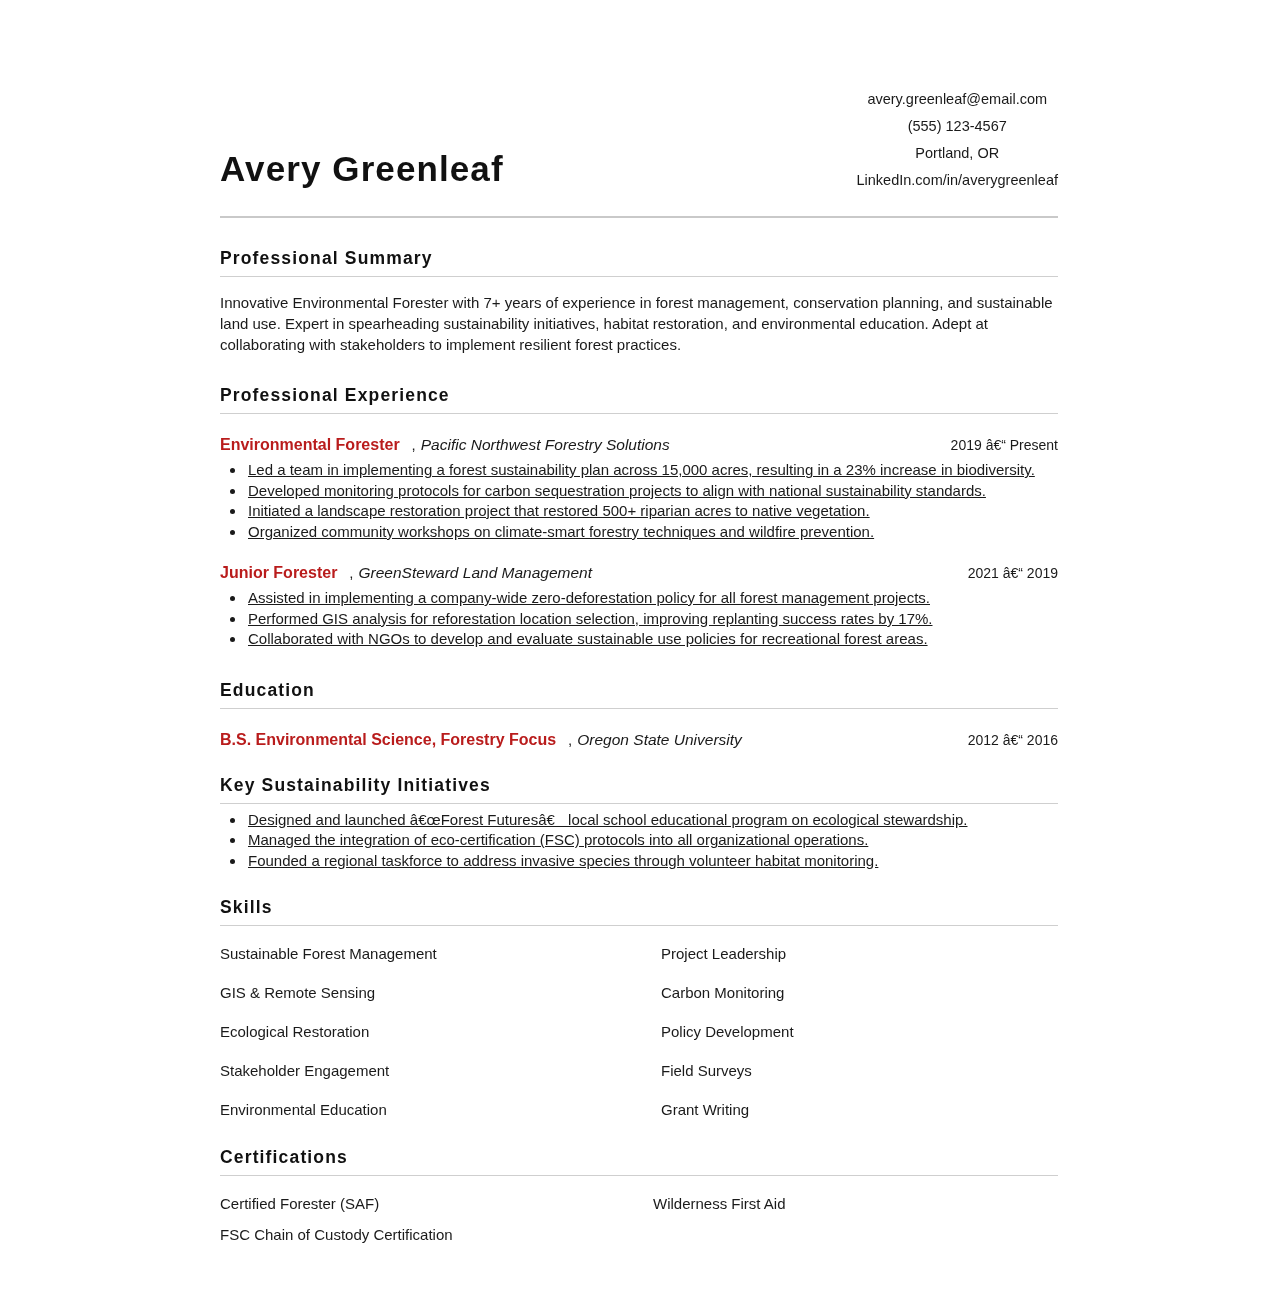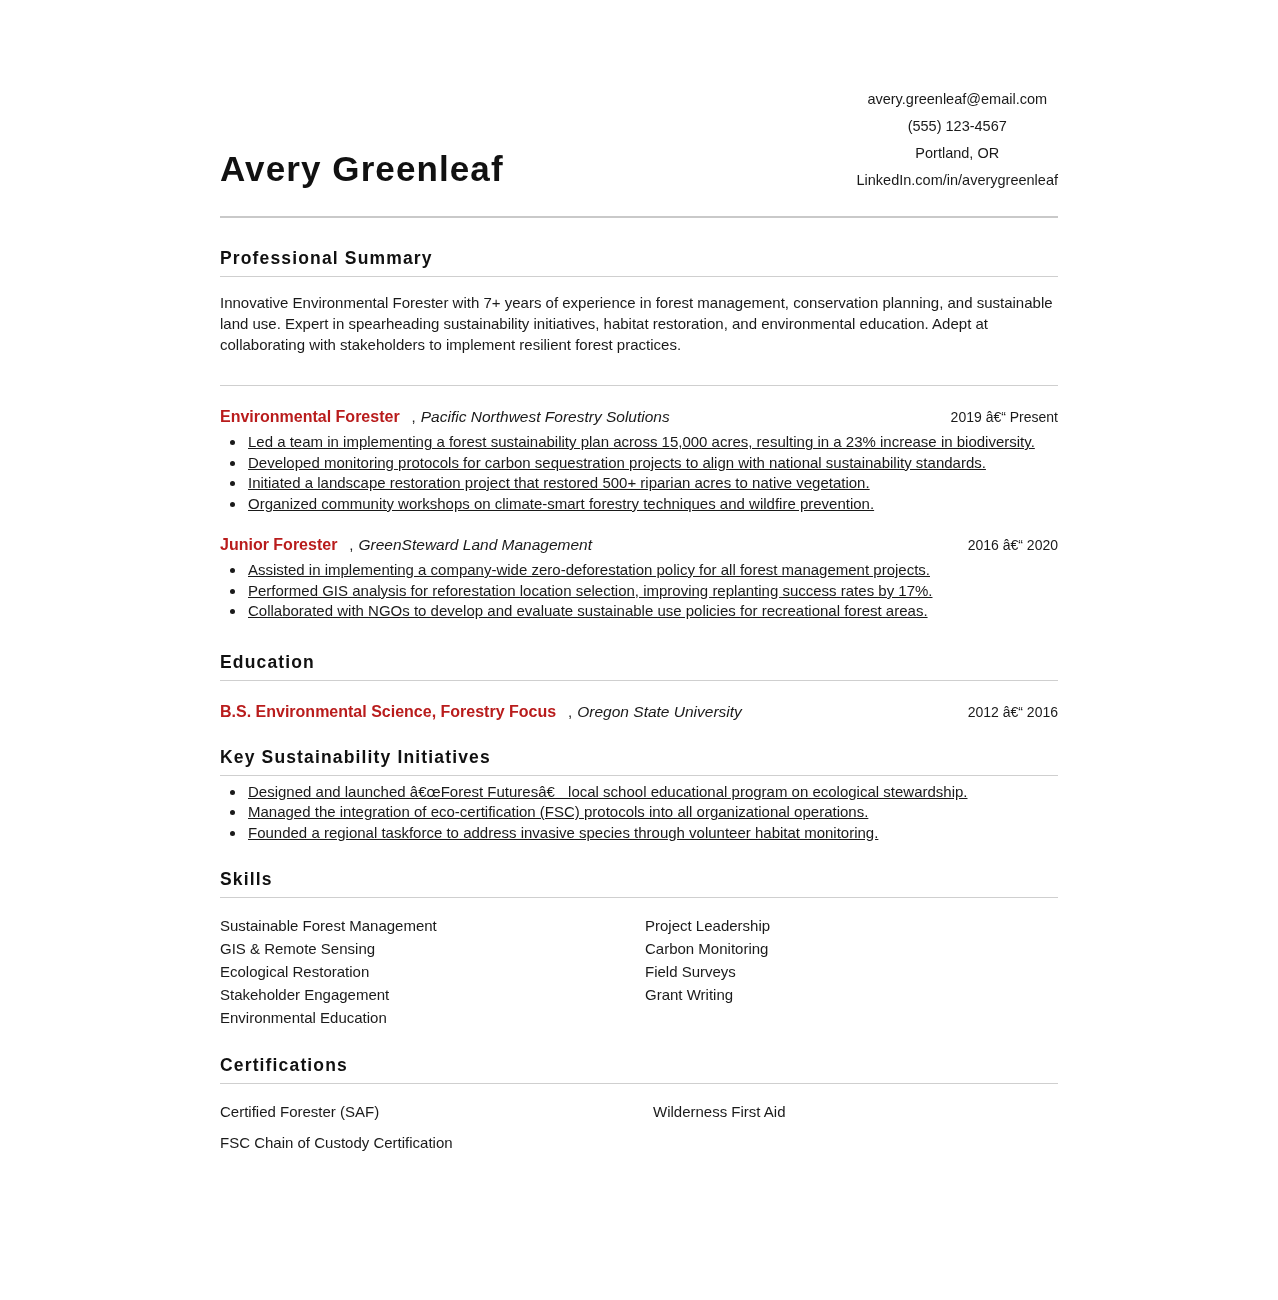--- a/index.html
+++ b/index.html
@@ -137,21 +137,21 @@
   .two-col {
     margin-top: 16px;
     display: grid;
     grid-template-columns: 425px 1fr;
     column-gap: 0;
     row-gap: 0;
     grid-auto-flow: column;
     font-size: 15px;
     line-height: 23px;
   }
-  .two-col.skills-grid { grid-template-rows: repeat(5, 23px); }
+  .two-col.skills-grid { grid-template-rows: repeat(5, 23px); gap: 16px; }
   .two-col.certs-grid  { grid-template-rows: repeat(2, 23px); gap: 8px; }
   .two-col div { color: #1a1a1a; white-space: nowrap; }
 </style>
 </head>
 <body>
 
 <div class="page">
   <div class="sheet">
 
     <div class="header">
@@ -165,20 +165,21 @@
     </div>
     <div class="header-rule"></div>
 
     <div class="section">
       <h2 class="section-title">Professional Summary</h2>
       <div class="section-rule"></div>
       <p class="summary-text">Innovative Environmental Forester with 7+ years of experience in forest management, conservation planning, and sustainable land use. Expert in spearheading sustainability initiatives, habitat restoration, and environmental education. Adept at collaborating with stakeholders to implement resilient forest practices.</p>
     </div>
 
     <div class="section">
+      <h2 class="section-title">Professional Experience</h2>
       <div class="section-rule"></div>
 
       <div class="entry">
         <div class="entry-head">
           <div class="entry-headline">
             <span class="entry-role">Environmental Forester</span>
             <span class="entry-sep">,</span>
             <span class="entry-org">Pacific Northwest Forestry Solutions</span>
           </div>
           <span class="entry-dates">2019 â€“ Present</span>
@@ -191,21 +192,21 @@
         </ul>
       </div>
 
       <div class="entry">
         <div class="entry-head">
           <div class="entry-headline">
             <span class="entry-role">Junior Forester</span>
             <span class="entry-sep">,</span>
             <span class="entry-org">GreenSteward Land Management</span>
           </div>
-          <span class="entry-dates">2016 â€“ 2020</span>
+          <span class="entry-dates">2021 â€“ 2019</span>
         </div>
         <ul class="bullets">
           <li>Assisted in implementing a company-wide zero-deforestation policy for all forest management projects.</li>
           <li>Performed GIS analysis for reforestation location selection, improving replanting success rates by 17%.</li>
           <li>Collaborated with NGOs to develop and evaluate sustainable use policies for recreational forest areas.</li>
         </ul>
       </div>
     </div>
 
     <div class="section">
@@ -238,20 +239,21 @@
       <h2 class="section-title">Skills</h2>
       <div class="section-rule"></div>
       <div class="two-col skills-grid">
         <div>Sustainable Forest Management</div>
         <div>GIS &amp; Remote Sensing</div>
         <div>Ecological Restoration</div>
         <div>Stakeholder Engagement</div>
         <div>Environmental Education</div>
         <div>Project Leadership</div>
         <div>Carbon Monitoring</div>
+        <div>Policy Development</div>
         <div>Field Surveys</div>
         <div>Grant Writing</div>
       </div>
     </div>
 
     <div class="section tight">
       <h2 class="section-title">Certifications</h2>
       <div class="section-rule"></div>
       <div class="two-col certs-grid">
         <div>Certified Forester (SAF)</div>

